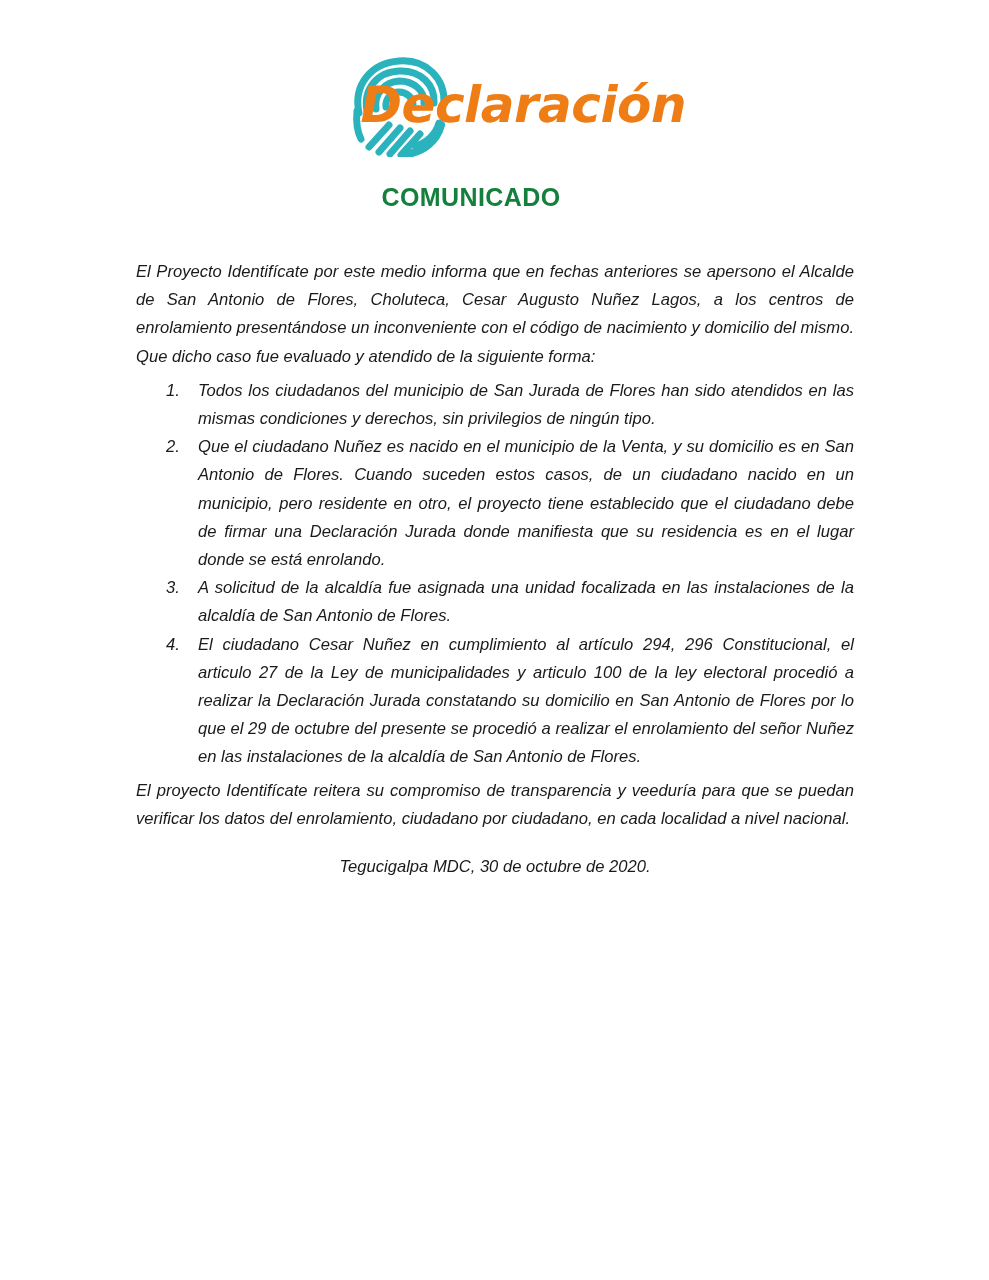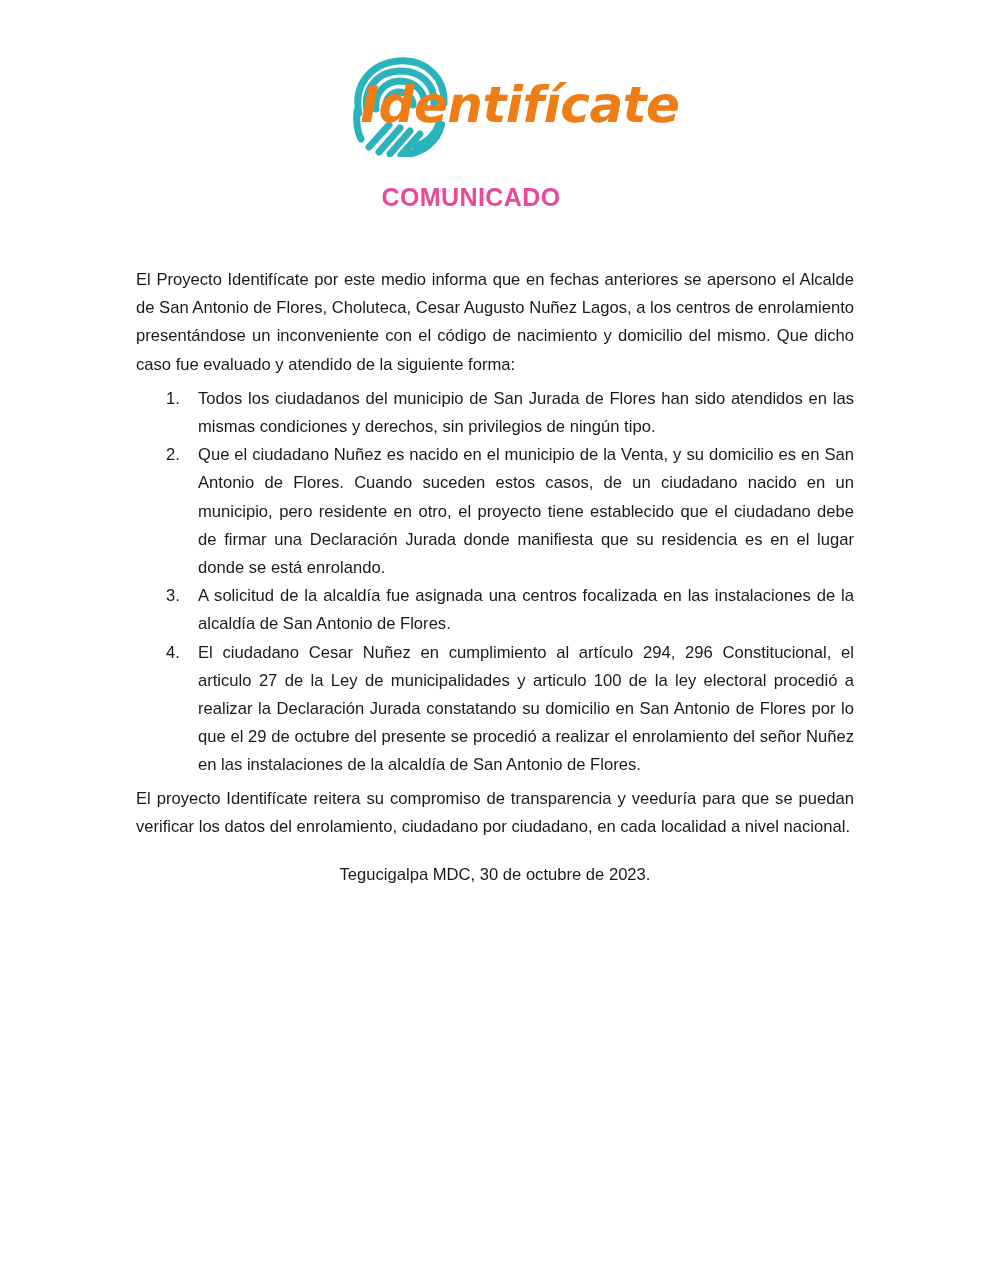--- a/index.html
+++ b/index.html
@@ -68,29 +68,30 @@
   .doc-title {
     position: absolute;
     left: 0;
     top: 183px;
     width: 942px;
     text-align: center;
     font-family: "Liberation Sans", sans-serif;
     font-weight: 700;
     font-size: 25px;
     letter-spacing: 0.4px;
-    color: #ec4899;
+    color: #15803d;
   }
 
   
   .body-area {
     position: absolute;
     left: 136px;
-    top: 266px;
+    top: 258px;
     width: 718px;
+    font-style: italic;
   }
 
   p.para {
     margin: 0;
     font-size: 16.6px;
     line-height: 28.2px;
     text-align: justify;
     text-justify: inter-word;
     color: #1a1a1a;
     hyphens: none;
@@ -157,47 +158,47 @@
           <path d="M20 92 L40 70" stroke-width="7"></path>
           <path d="M30 97 L51 73" stroke-width="7"></path>
           <path d="M41 99 L61 76" stroke-width="7"></path>
           <path d="M52 100 L71 79" stroke-width="7"></path>
 
           <path d="M58 99 C74 97 88 86 92 70" stroke-width="8"></path>
           <path d="M66 91 C78 88 87 79 90 68" stroke-width="7"></path>
         </g>
       </svg>
 
-      <div class="logo-word">Identifícate</div>
+      <div class="logo-word">Declaración</div>
     </div>
   </div>
 
   <div class="doc-title">COMUNICADO</div>
 
   <div class="body-area">
 
     <p class="para">El Proyecto Identifícate por este medio informa que en fechas anteriores se apersono el Alcalde de San Antonio de Flores, Choluteca, Cesar Augusto Nuñez Lagos, a los centros de enrolamiento presentándose un inconveniente con el código de nacimiento y domicilio del mismo. Que dicho caso fue evaluado y atendido de la siguiente forma:</p>
 
     <ol class="items">
       <li>
         <span class="num">1.</span>
         <span class="txt">Todos los ciudadanos del municipio de San Jurada de Flores han sido atendidos en las mismas condiciones y derechos, sin privilegios de ningún tipo.</span>
       </li>
       <li>
         <span class="num">2.</span>
         <span class="txt">Que el ciudadano Nuñez es nacido en el municipio de la Venta, y su domicilio es en San Antonio de Flores. Cuando suceden estos casos, de un ciudadano nacido en un municipio, pero residente en otro, el proyecto tiene establecido que el ciudadano debe de firmar una Declaración Jurada donde manifiesta que su residencia es en el lugar donde se está enrolando.</span>
       </li>
       <li>
         <span class="num">3.</span>
-        <span class="txt">A solicitud de la alcaldía fue asignada una centros focalizada en las instalaciones de la alcaldía de San Antonio de Flores.</span>
+        <span class="txt">A solicitud de la alcaldía fue asignada una unidad focalizada en las instalaciones de la alcaldía de San Antonio de Flores.</span>
       </li>
       <li>
         <span class="num">4.</span>
         <span class="txt">El ciudadano Cesar Nuñez en cumplimiento al artículo 294, 296 Constitucional, el articulo 27 de la Ley de municipalidades y articulo 100 de la ley electoral procedió a realizar la Declaración Jurada constatando su domicilio en San Antonio de Flores por lo que el 29 de octubre del presente se procedió a realizar el enrolamiento del señor Nuñez en las instalaciones de la alcaldía de San Antonio de Flores.</span>
       </li>
     </ol>
 
     <p class="para closing">El proyecto Identifícate reitera su compromiso de transparencia y veeduría para que se puedan verificar los datos del enrolamiento, ciudadano por ciudadano, en cada localidad a nivel nacional.</p>
 
-    <div class="date-line">Tegucigalpa MDC, 30 de octubre de 2023.</div>
+    <div class="date-line">Tegucigalpa MDC, 30 de octubre de 2020.</div>
   </div>
 
 </div>
 
 </body></html>

